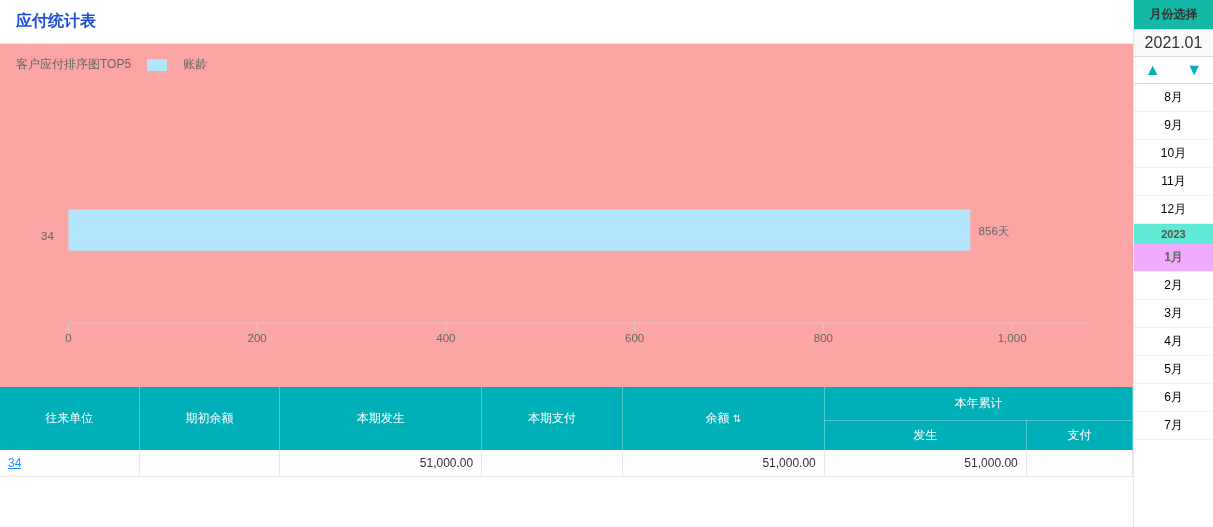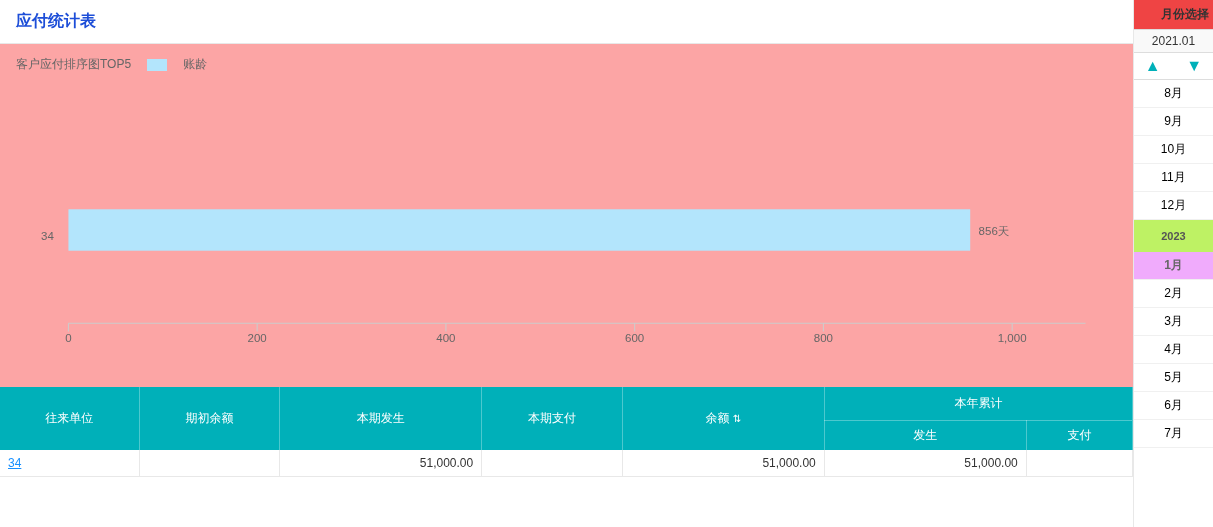--- a/index.html
+++ b/index.html
@@ -34,28 +34,28 @@
     .table-header { background: #00b0b9; color: #fff; }
     .table-header th { padding: 8px 0; text-align: center; border-right: 1px solid rgba(255,255,255,0.3); font-weight: normal; font-size: 12px; }
     .table-subheader { background: #00b0b9; color: #fff; }
     .table-subheader th { padding: 6px; text-align: center; border-right: 1px solid rgba(255,255,255,0.3); font-weight: normal; font-size: 12px; border-top: 1px solid rgba(255,255,255,0.3); }
     .table-row td { padding: 6px 8px; border-bottom: 1px solid #e8e8e8; border-right: 1px solid #e8e8e8; text-align: right; font-size: 12px; }
     .table-row td:first-child { text-align: left; color: #1890ff; text-decoration: underline; cursor: pointer; }
     .table-row td.number { text-align: right; }
 
     
     .sidebar { width: 80px; background: #fff; border-left: 1px solid #e8e8e8; display: flex; flex-direction: column; overflow: hidden; }
-    .sidebar-header { background: #ef4444; padding: 6px 4px; text-align: right; font-size: 12px; color: #333; font-weight: bold; border-bottom: 1px solid #ddd; font-family: Liberation Serif, serif; }
-    .sidebar-year-input { width: 100%; border: none; border-bottom: 1px solid #ddd; padding: 4px; text-align: center; font-size: 12px; color: #333; background: #f9f9f9; outline: none; }
+    .sidebar-header { background: #14b8a6; padding: 6px 4px; text-align: center; font-size: 12px; color: #333; font-weight: bold; border-bottom: 1px solid #ddd; font-family: Liberation Serif, serif; }
+    .sidebar-year-input { width: 100%; border: none; border-bottom: 1px solid #ddd; padding: 4px; text-align: center; font-size: 16px; color: #333; background: #f9f9f9; outline: none; }
     .sidebar-nav { display: flex; justify-content: space-around; padding: 4px 0; border-bottom: 1px solid #ddd; }
     .nav-arrow { cursor: pointer; color: #00b0b9; font-size: 16px; font-weight: bold; }
     .sidebar-months { flex: 1; overflow-y: auto; }
     .month-item { padding: 5px 4px; text-align: center; font-size: 12px; color: #000000; cursor: pointer; border-bottom: 1px solid #f0f0f0; }
     .month-item.active { background: #f0abfc; color: #666; font-weight: bold; }
-    .year-label { background: #bef264; padding: 10px 4px; font-size: 11px; font-weight: bold; color: #555; text-align: center; }
+    .year-label { background: #5eead4; padding: 4px 4px; font-size: 11px; font-weight: bold; color: #555; text-align: center; }
   </style>
 </head>
 <body>
 
 <div class="main-content">
 
   <div class="header">
     <div class="header-title">应付统计表</div>
   </div>
 

